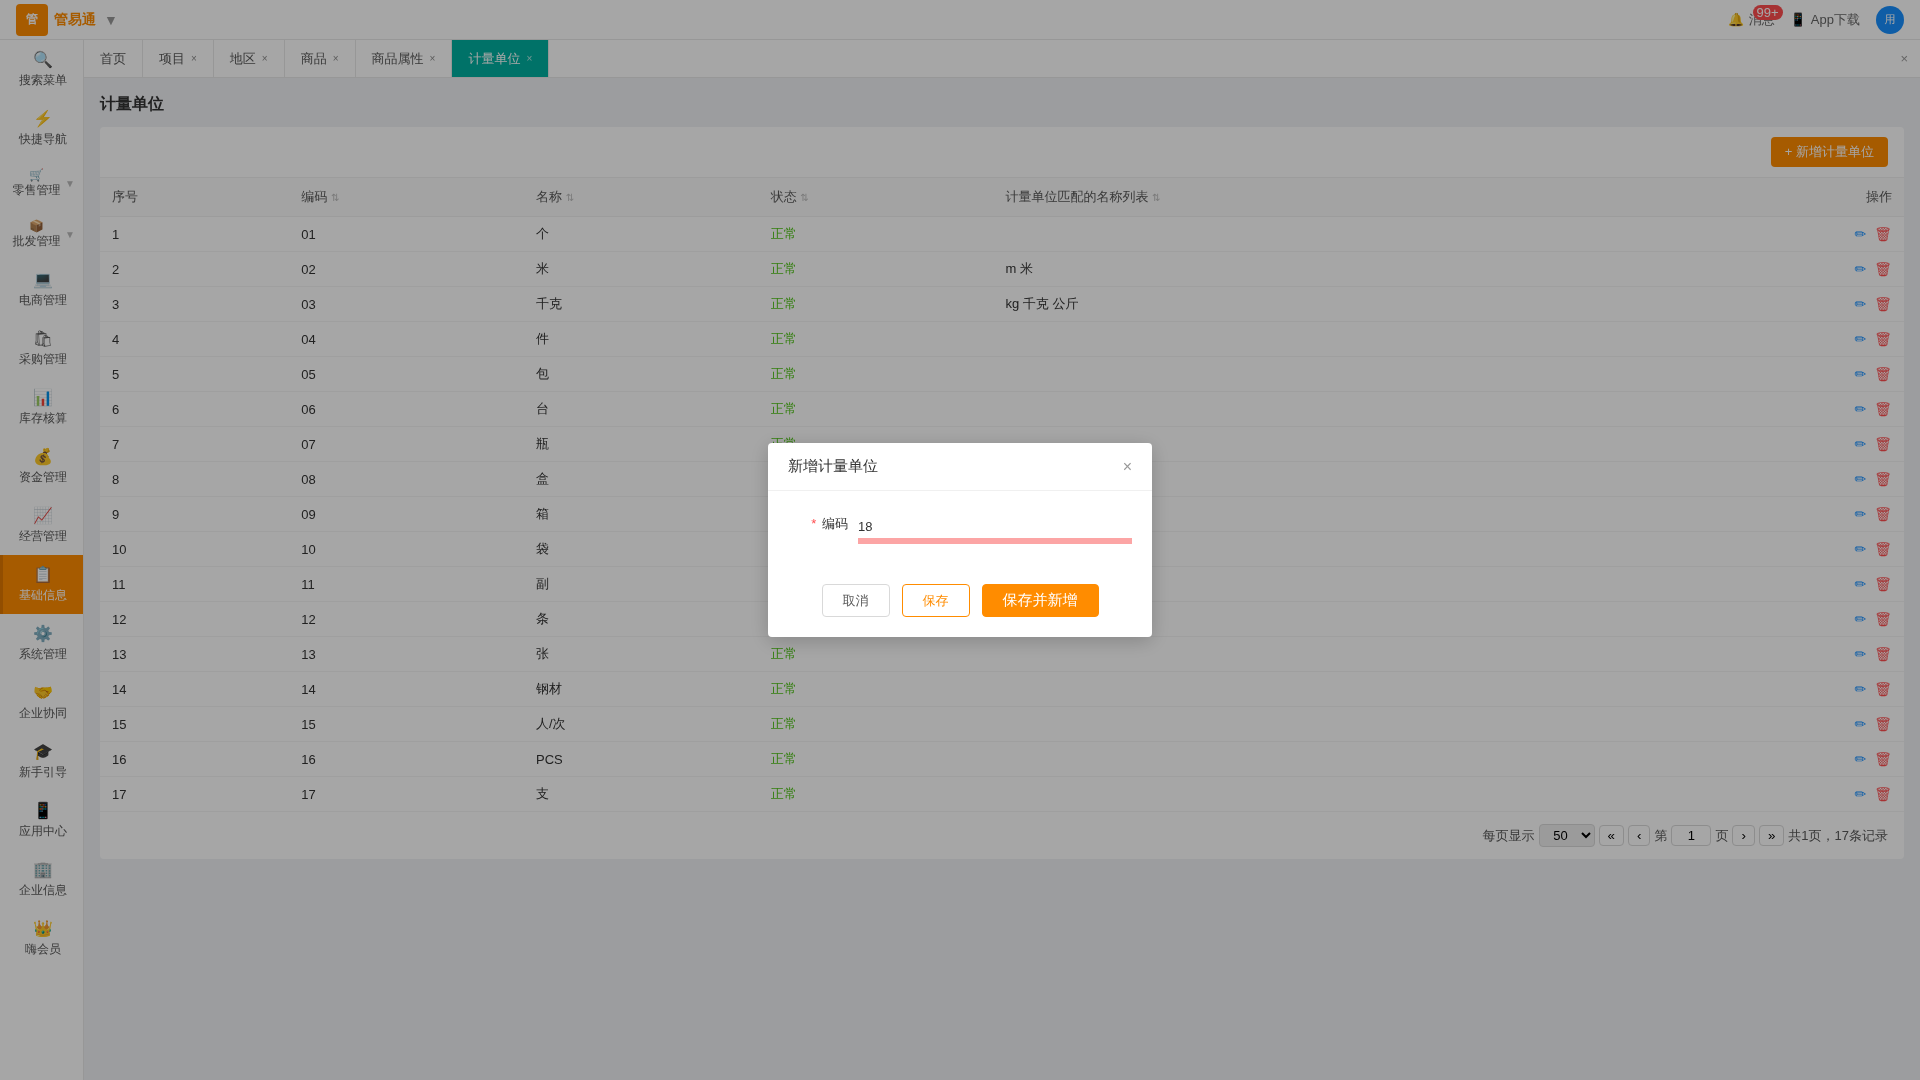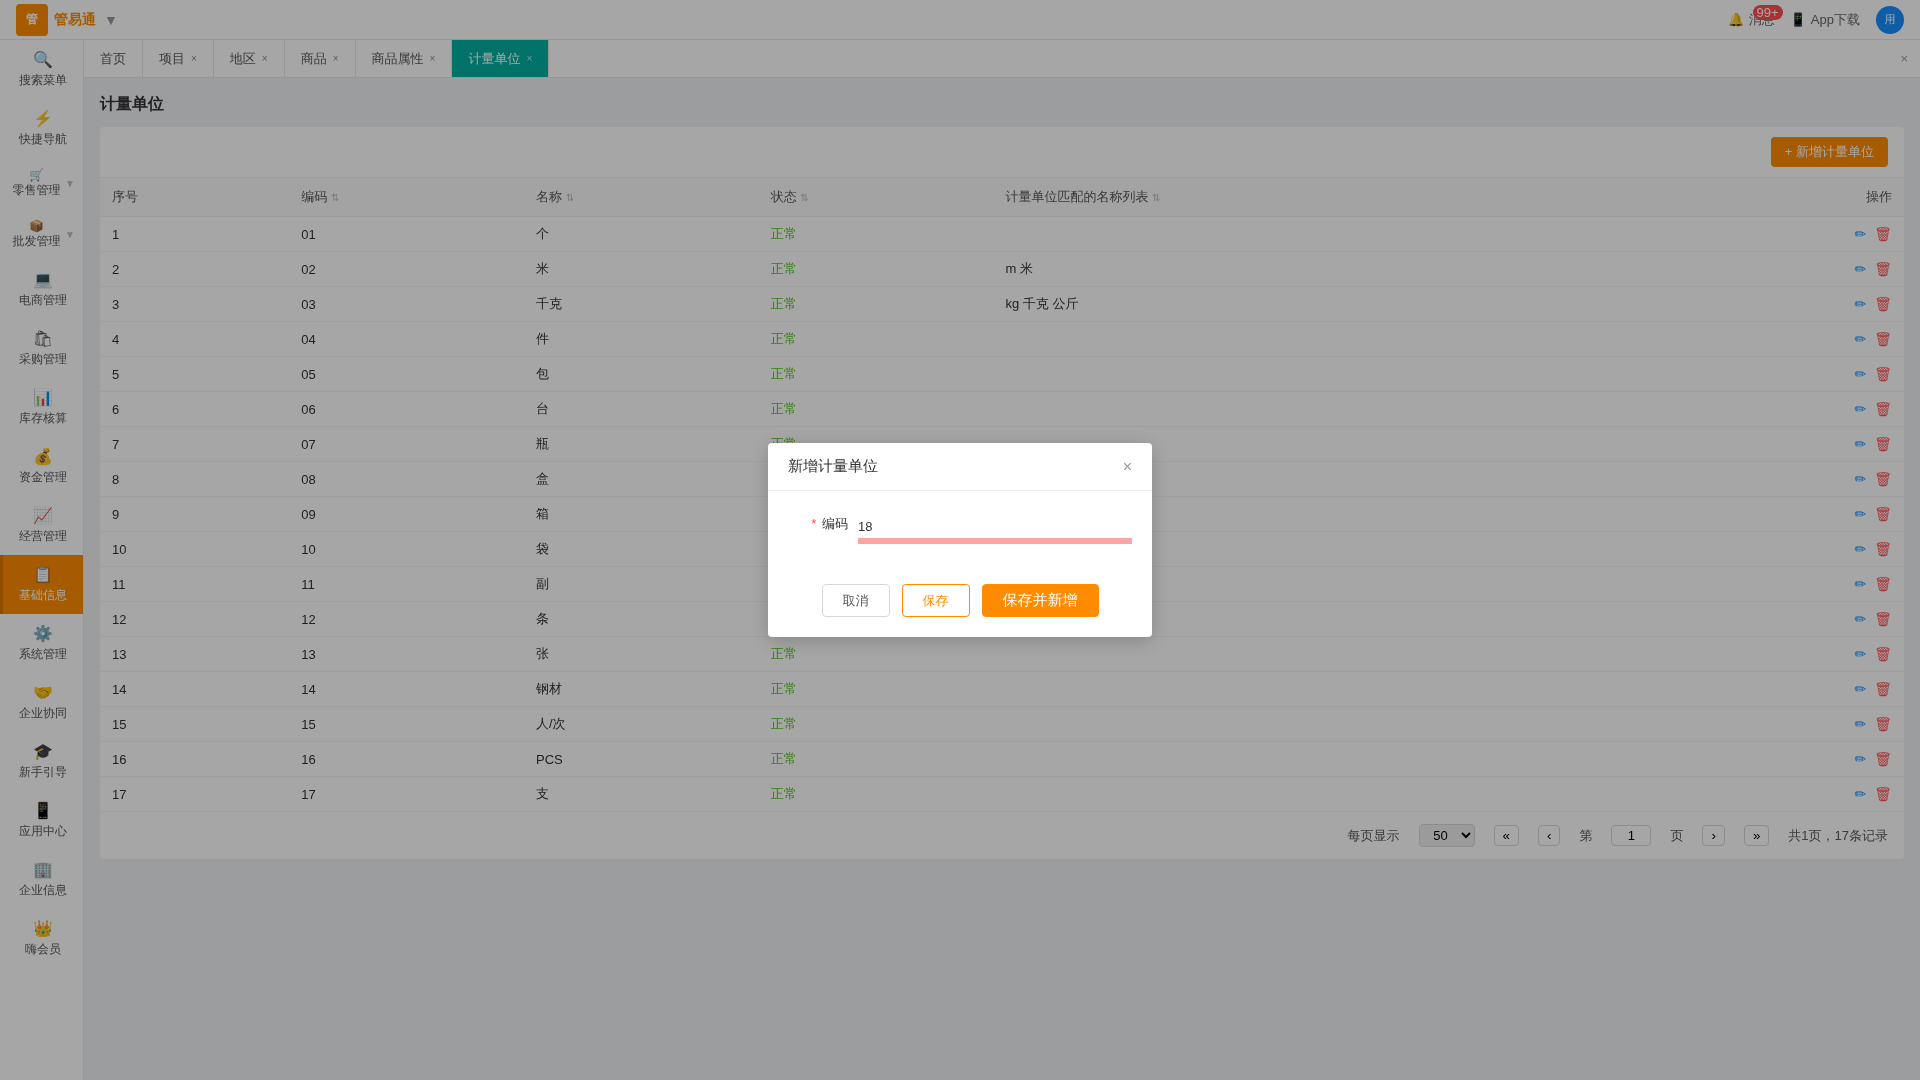--- a/index.html
+++ b/index.html
@@ -97,21 +97,21 @@
     thead tr { background: #fafafa; }
     th { padding: 10px 12px; text-align: left; font-weight: 500; color: #595959; border-bottom: 1px solid #f0f0f0; font-size: 13px; white-space: nowrap; }
     th .sort-icon { color: #bbb; font-size: 10px; }
     td { padding: 8px 12px; border-bottom: 1px solid #f5f5f5; font-size: 13px; color: #333; }
     .status-normal { color: #52c41a; }
     .action-btns { display: flex; gap: 8px; }
     .action-edit { color: #1890ff; cursor: pointer; font-size: 14px; }
     .action-delete { color: #ff4d4f; cursor: pointer; font-size: 14px; }
 
     
-    .pagination { display: flex; align-items: center; justify-content: flex-end; padding: 12px 16px; gap: 19px; font-size: 13px; color: #595959; }
+    .pagination { display: flex; align-items: center; justify-content: flex-end; padding: 12px 16px; gap: 4px; font-size: 13px; color: #595959; }
     .page-size-select { border: 1px solid #d9d9d9; border-radius: 4px; padding: 2px 6px; font-size: 13px; text-align: center; }
     .page-btn { border: 1px solid #d9d9d9; background: #fff; padding: 2px 8px; cursor: pointer; border-radius: 4px; }
     .page-input { border: 1px solid #d9d9d9; border-radius: 4px; padding: 2px 6px; width: 40px; text-align: center; font-size: 13px; }
 
     
     .modal-overlay {
       position: fixed; top: 0; left: 0; right: 0; bottom: 0;
       background: rgba(0,0,0,0.35);
       z-index: 1000;
       display: flex; align-items: center; justify-content: center;

